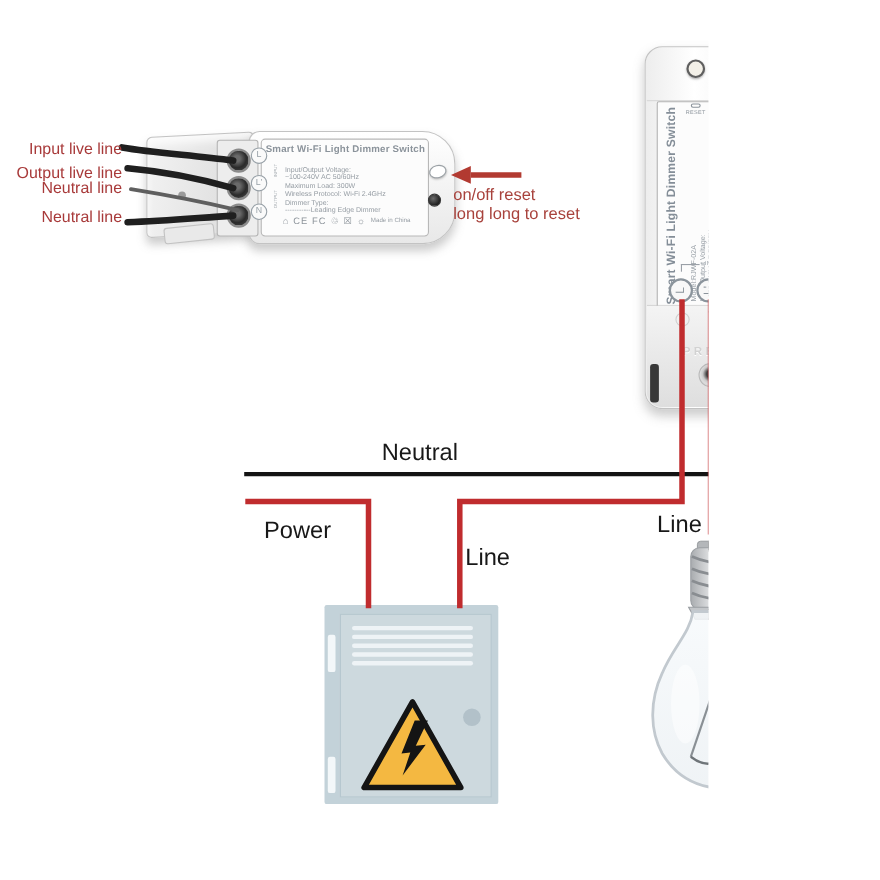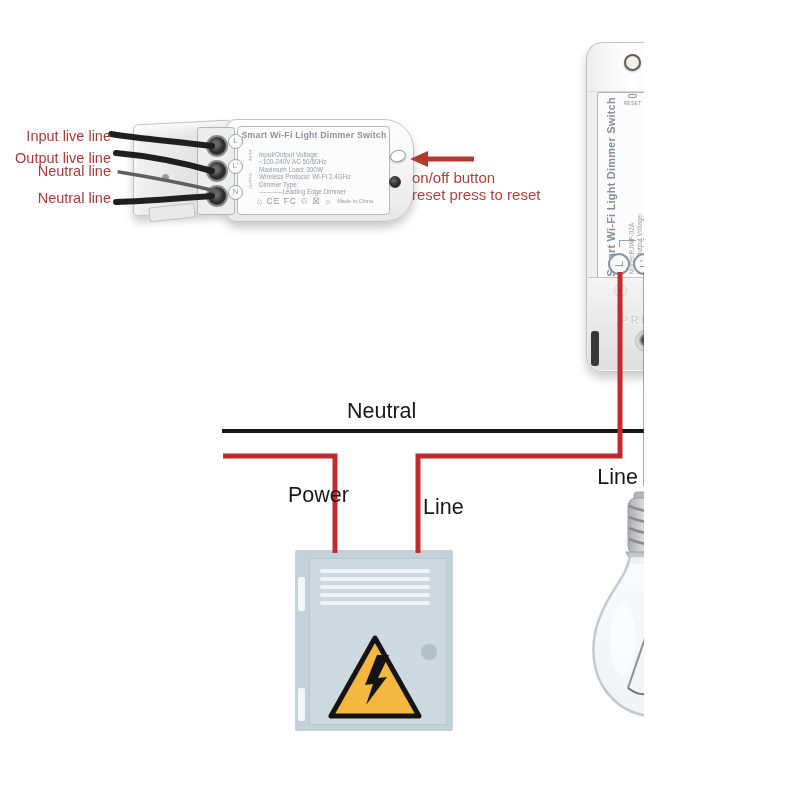--- a/index.html
+++ b/index.html
@@ -205,21 +205,21 @@
   <div class="dvent z4" style="top:569px;"></div>
   <div class="dvent z4" style="top:577px;"></div>
   <div class="dvent z4" style="top:585px;"></div>
   <div class="dvent z4" style="top:593px;"></div>
   <div class="dvent z4" style="top:601px;"></div>
   <div class="dhinge z4" style="top:577px;height:34px;"></div>
   <div class="dhinge z4" style="top:688px;height:33px;"></div>
   <div class="dknob z4"></div>
 
   <div class="wlabel lbl" style="left:347px;top:399px;">Neutral</div>
-  <div class="wlabel lbl" style="left:240px;top:483px;margin-left:48px;">Power</div>
+  <div class="wlabel lbl" style="left:240px;top:470px;">Power</div>
   <div class="wlabel lbl" style="left:423px;top:495px;">Line</div>
   <div class="wlabel lbl" style="left:558px;top:465px;width:80px;text-align:right;">Line</div>
   <div class="wlabel rot lbl" style="left:689px;top:424px;width:90px;text-align:center;transform:translate(-50%,-50%) rotate(90deg);">Neutral</div>
 
   <svg class="overlay" width="800" height="800" viewBox="0 0 800 800">
     <defs>
       <linearGradient id="silverG" x1="0" y1="0" x2="1" y2="0">
         <stop offset="0" stop-color="#a9acaf"></stop>
           <stop offset="0.35" stop-color="#f0f1f2"></stop>
         <stop offset="0.7" stop-color="#c7c9cc"></stop>
@@ -277,16 +277,16 @@
         <circle cx="661" cy="633" r="3.5" fill="#9aa0a5"></circle>
         <line x1="658" y1="600" x2="628" y2="688" stroke="#8a9095" stroke-width="2"></line>
         <line x1="664" y1="600" x2="694" y2="688" stroke="#8a9095" stroke-width="2"></line>
         <path d="M628,688 Q641,698 652,692 L661,696 L670,692 Q681,698 694,688" stroke="#6f7579" stroke-width="2.2" fill="none"></path>
       </g>
       <ellipse cx="623" cy="640" rx="13" ry="36" fill="#ffffff" opacity="0.5"></ellipse>
       <ellipse cx="703" cy="642" rx="9" ry="28" fill="#ffffff" opacity="0.35"></ellipse>
     </g>
   </svg>
 
-  <div class="note lbl" style="top:169px;">on/off button</div>
-  <div class="note lbl" style="top:186px;">reset press to reset</div>
+  <div class="note lbl" style="top:169px;">on/off reset</div>
+  <div class="note lbl" style="top:186px;">long long to reset</div>
 
 </div>
 
 </body></html>

